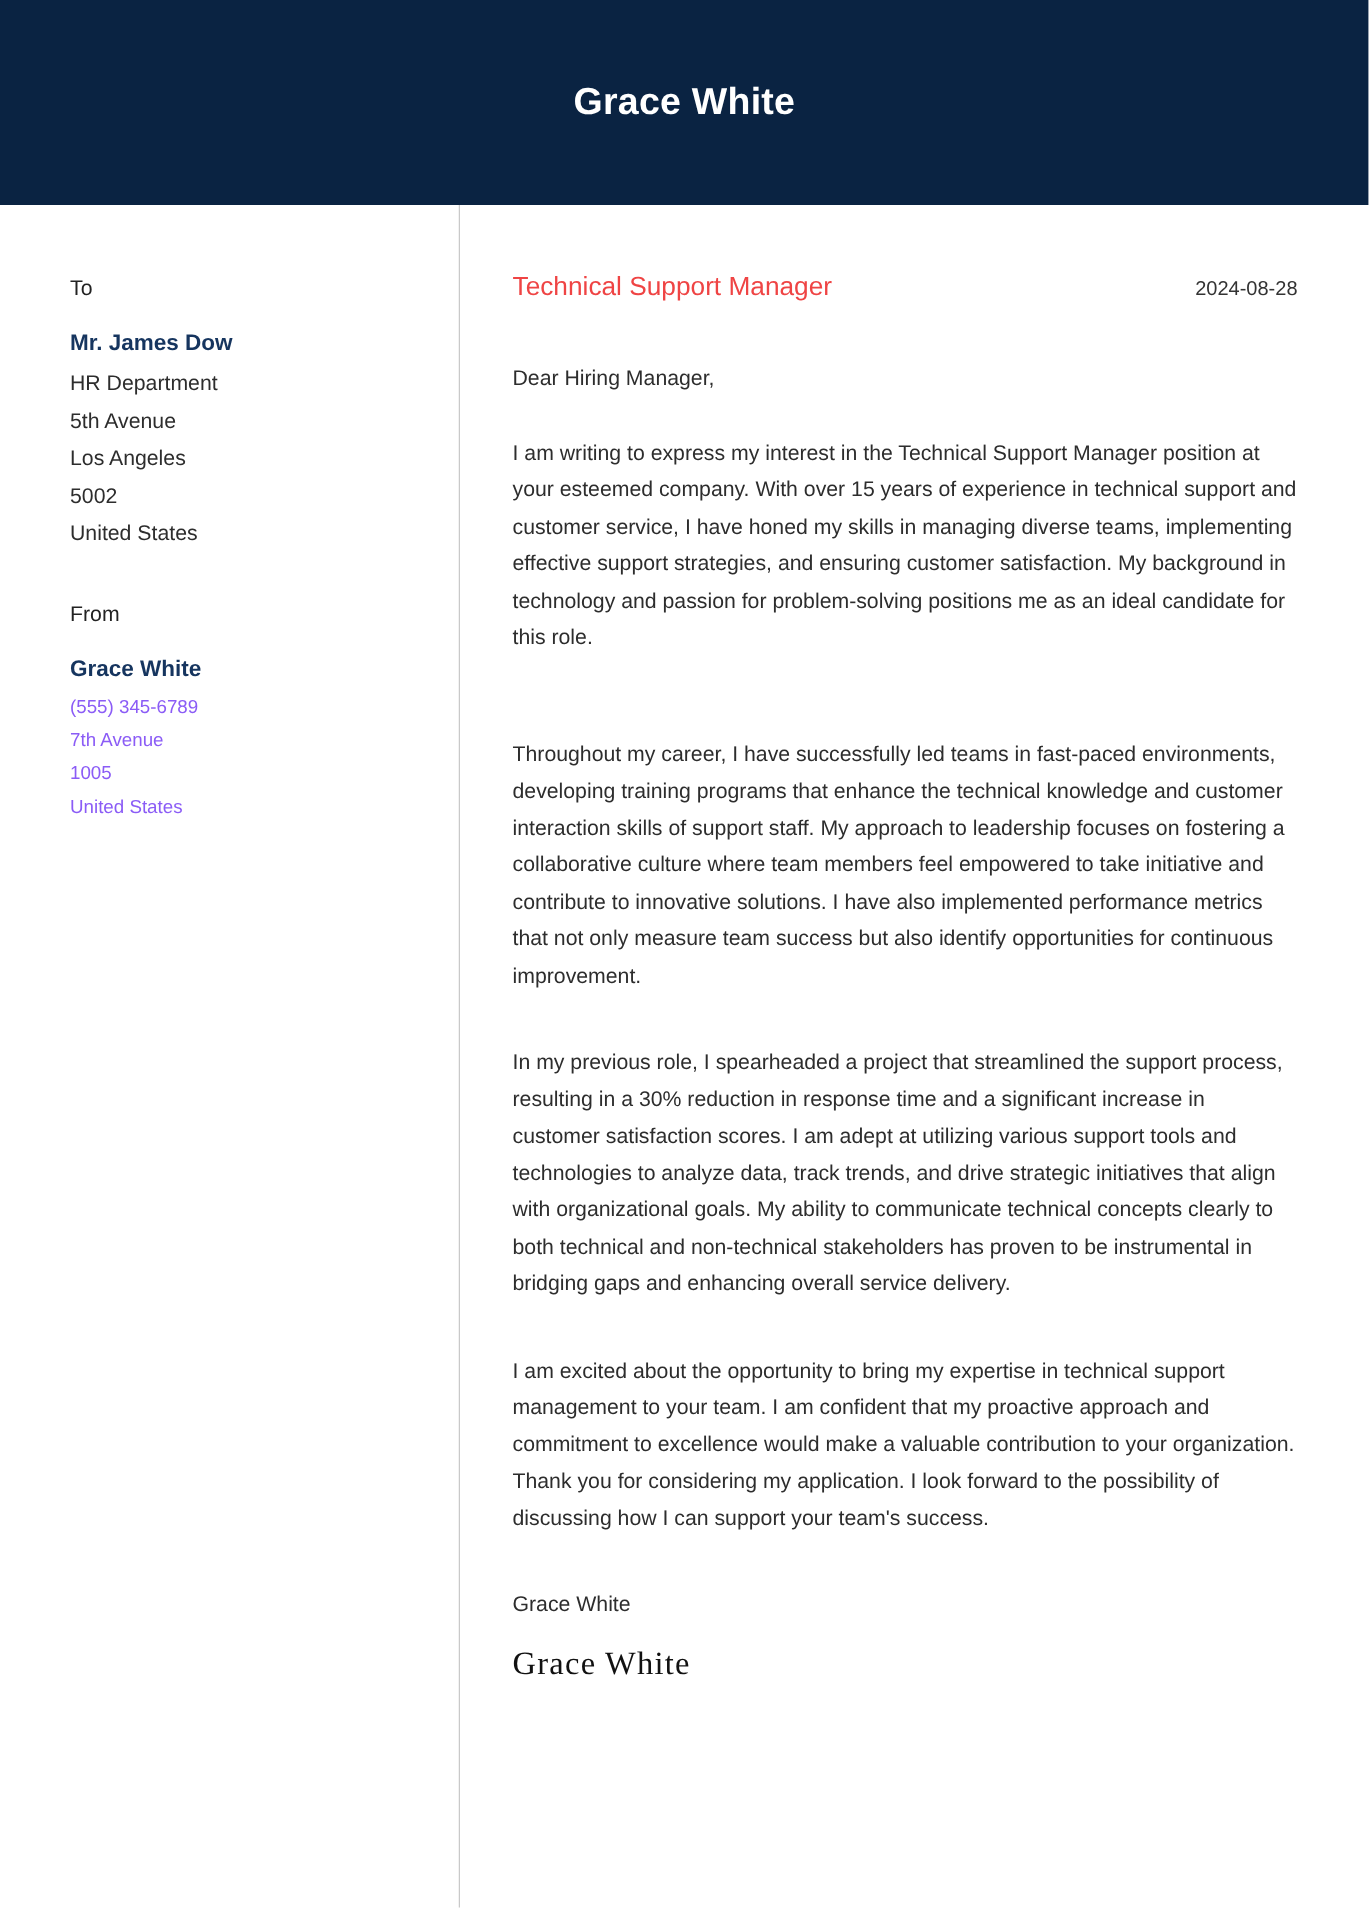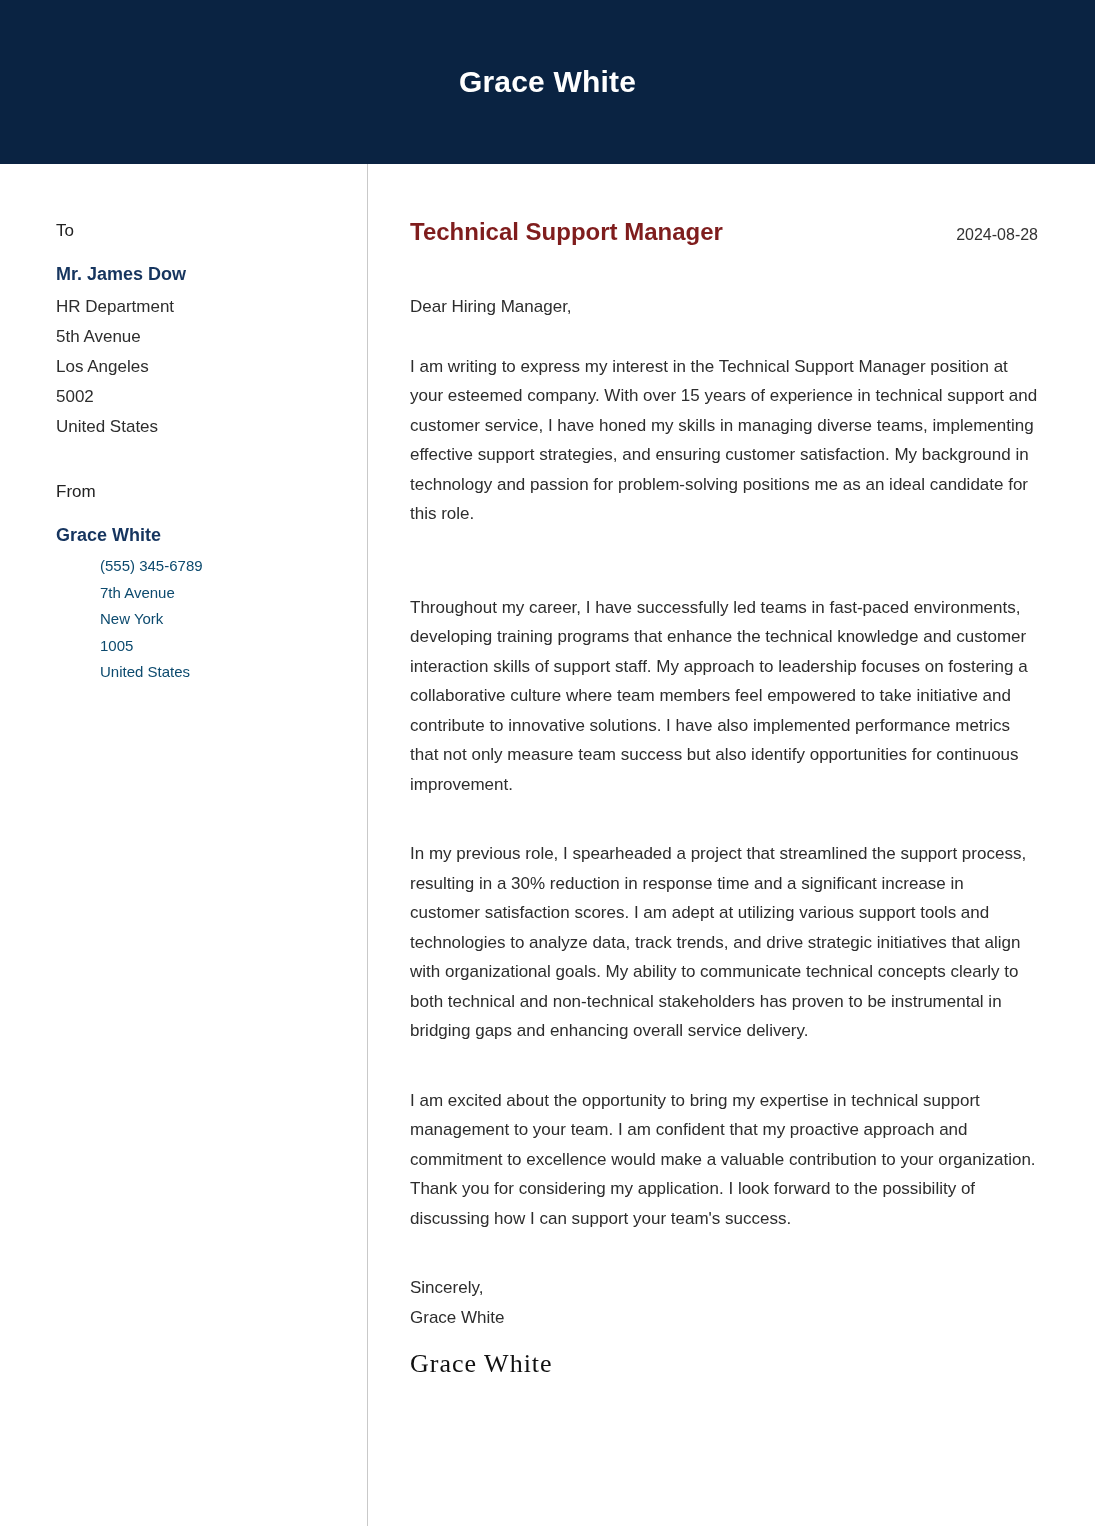--- a/index.html
+++ b/index.html
@@ -57,40 +57,39 @@
   }
   .to-block .addr-line {
     font-size: 17px;
     line-height: 30px;
     color: #2d2d2d;
   }
   .from-block { margin-top: 40px; }
   .from-block .addr-line {
     font-size: 15px;
     line-height: 26.5px;
-    color: #0c4a6e;
-    margin-left: 44px;
+    color: #8b5cf6;
   }
 
   .main {
     flex: 1;
     padding: 54px 57px 0 42px;
     color: #2d2d2d;
   }
 
   .title-row {
     display: flex;
     justify-content: space-between;
     align-items: baseline;
     margin-bottom: 46px;
   }
   .job-title {
-    font-size: 24px;
-    font-weight: bold;
-    color: #7f1d1d;
+    font-size: 21px;
+    font-weight: normal;
+    color: #ef4444;
   }
   .letter-date {
     font-size: 16px;
     color: #333333;
   }
 
   .salutation {
     font-size: 17px;
     line-height: 29.5px;
     margin-bottom: 30px;
@@ -137,21 +136,20 @@
         <div class="addr-line">Los Angeles</div>
         <div class="addr-line">5002</div>
         <div class="addr-line">United States</div>
       </div>
 
       <div class="from-block">
         <div class="section-label">From</div>
         <div class="contact-name">Grace White</div>
         <div class="addr-line">(555) 345-6789</div>
         <div class="addr-line">7th Avenue</div>
-        <div class="addr-line">New York</div>
         <div class="addr-line">1005</div>
         <div class="addr-line">United States</div>
       </div>
 
     </div>
 
     <div class="main">
 
       <div class="title-row">
         <div class="job-title">Technical Support Manager</div>
@@ -159,21 +157,20 @@
       </div>
 
       <div class="salutation">Dear Hiring Manager,</div>
 
       <p class="para extra-gap">I am writing to express my interest in the Technical Support Manager position at your esteemed company. With over 15 years of experience in technical support and customer service, I have honed my skills in managing diverse teams, implementing effective support strategies, and ensuring customer satisfaction. My background in technology and passion for problem-solving positions me as an ideal candidate for this role.</p>
       <p class="para">Throughout my career, I have successfully led teams in fast-paced environments, developing training programs that enhance the technical knowledge and customer interaction skills of support staff. My approach to leadership focuses on fostering a collaborative culture where team members feel empowered to take initiative and contribute to innovative solutions. I have also implemented performance metrics that not only measure team success but also identify opportunities for continuous improvement.</p>
       <p class="para">In my previous role, I spearheaded a project that streamlined the support process, resulting in a 30% reduction in response time and a significant increase in customer satisfaction scores. I am adept at utilizing various support tools and technologies to analyze data, track trends, and drive strategic initiatives that align with organizational goals. My ability to communicate technical concepts clearly to both technical and non-technical stakeholders has proven to be instrumental in bridging gaps and enhancing overall service delivery.</p>
       <p class="para">I am excited about the opportunity to bring my expertise in technical support management to your team. I am confident that my proactive approach and commitment to excellence would make a valuable contribution to your organization. Thank you for considering my application. I look forward to the possibility of discussing how I can support your team's success.</p>
 
       <div class="closing">
-        <div>Sincerely,</div>
         <div>Grace White</div>
       </div>
 
       <div class="signature">Grace White</div>
 
     </div>
 
   </div>
 
 </div>

